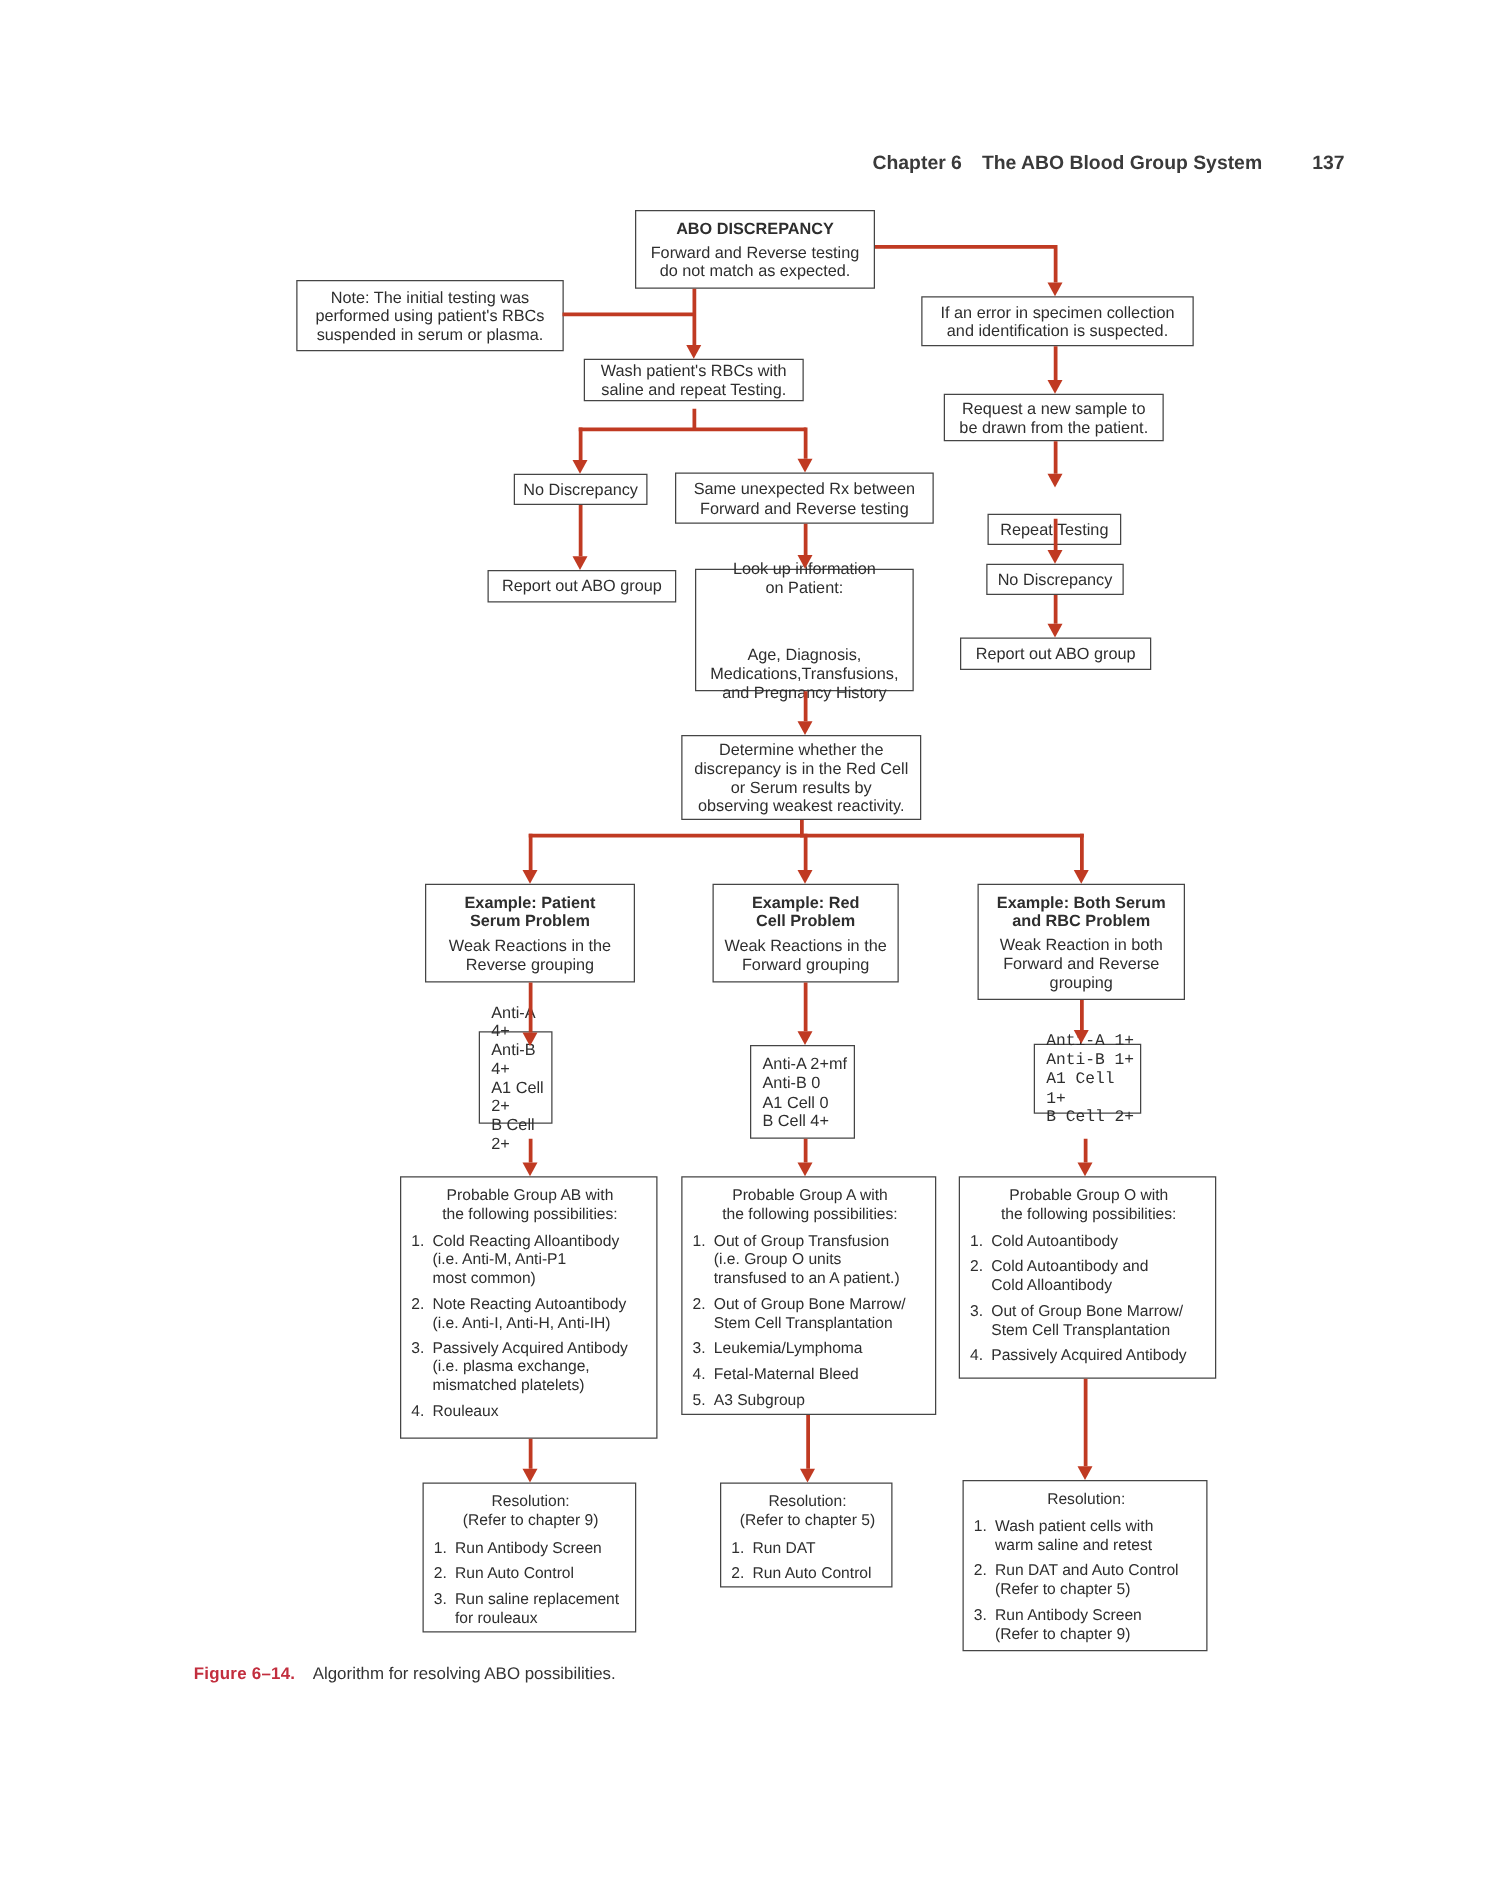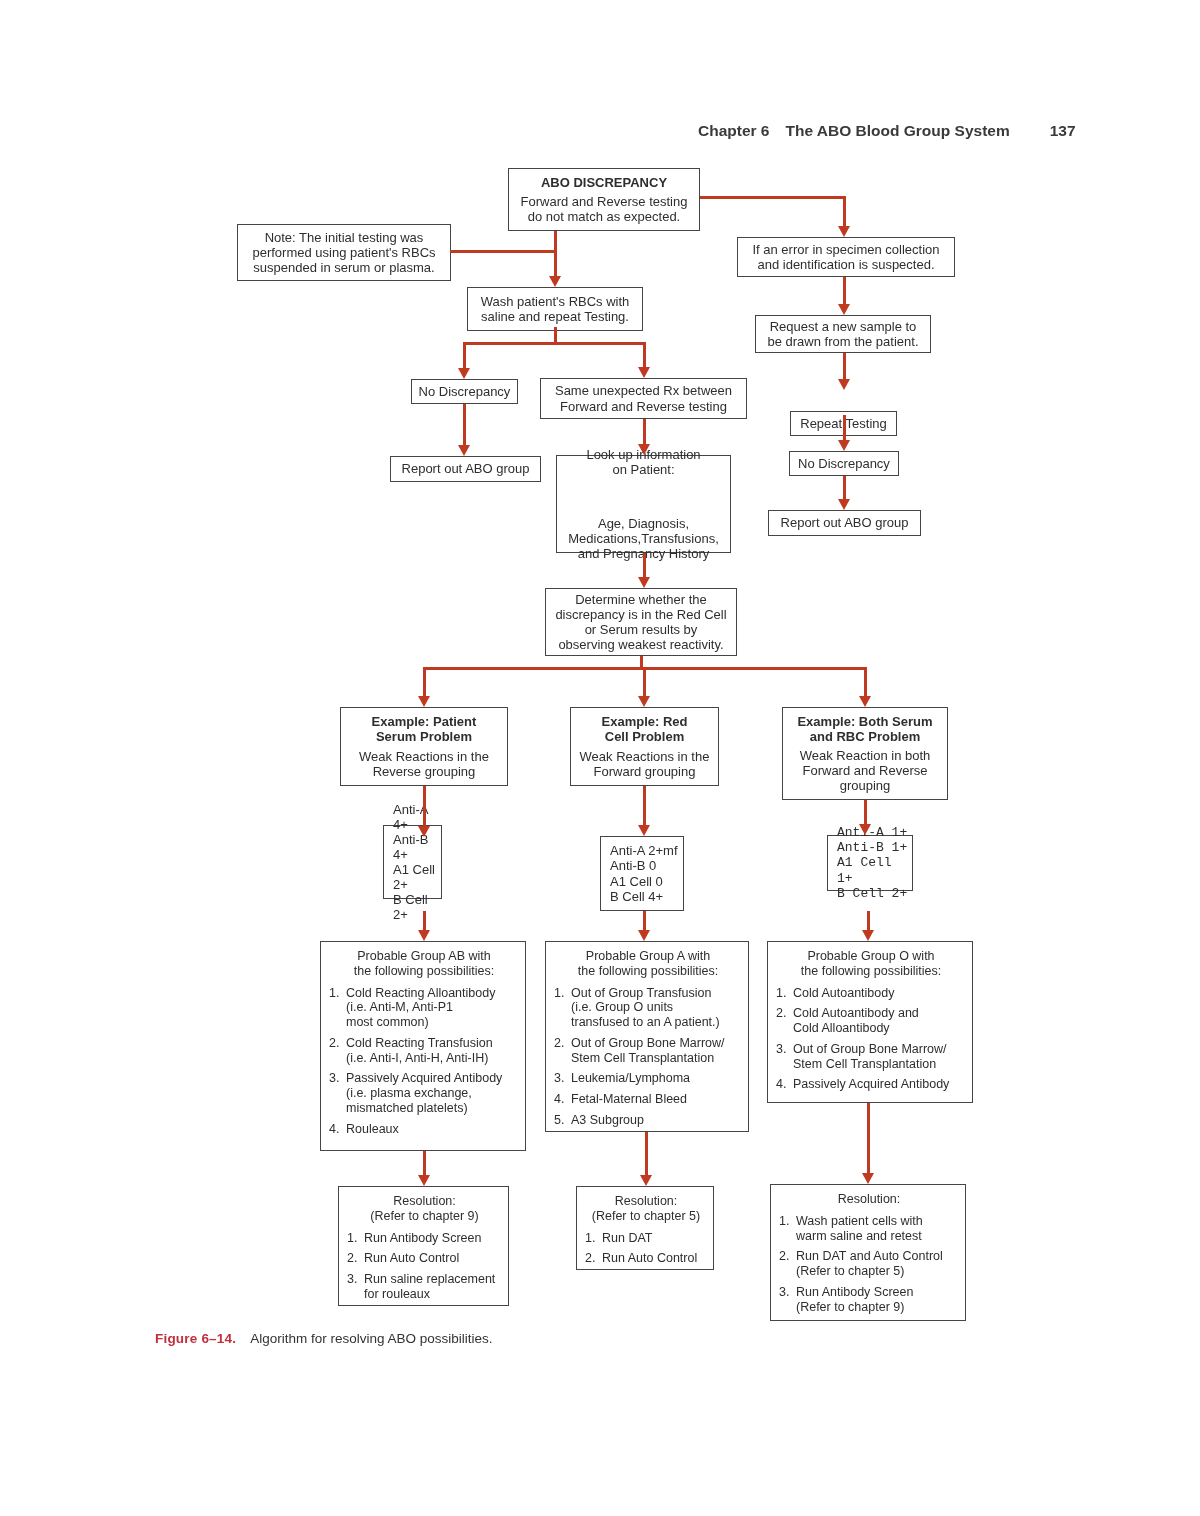--- a/index.html
+++ b/index.html
@@ -64,21 +64,21 @@
     <div class="node-body">If an error in specimen collection
 and identification is suspected.</div>
   </div>
 
   <div class="node" style="left:237px;top:224px;width:214px;height:57px;">
     <div class="node-body">Note: The initial testing was
 performed using patient's RBCs
 suspended in serum or plasma.</div>
   </div>
 
-  <div class="node" style="left:467px;top:287px;width:176px;height:44px;">
+  <div class="node" style="left:467px;top:287px;width:176px;height:34px;">
     <div class="node-body">Wash patient's RBCs with
 saline and repeat Testing.</div>
   </div>
 
   <div class="node" style="left:755px;top:315px;width:176px;height:38px;">
     <div class="node-body">Request a new sample to
 be drawn from the patient.</div>
   </div>
 
   <div class="node" style="left:790px;top:411px;width:107px;height:25px;">
@@ -169,21 +169,21 @@
 the following possibilities:</div>
     <div class="list-items">
         <div class="li">
           <span class="li-num">1.</span>
           <span class="li-text">Cold Reacting Alloantibody
 (i.e. Anti-M, Anti-P1
 most common)</span>
         </div>
         <div class="li">
           <span class="li-num">2.</span>
-          <span class="li-text">Cold Reacting Transfusion
+          <span class="li-text">Note Reacting Autoantibody
 (i.e. Anti-I, Anti-H, Anti-IH)</span>
         </div>
         <div class="li">
           <span class="li-num">3.</span>
           <span class="li-text">Passively Acquired Antibody
 (i.e. plasma exchange,
 mismatched platelets)</span>
         </div>
         <div class="li">
           <span class="li-num">4.</span>

